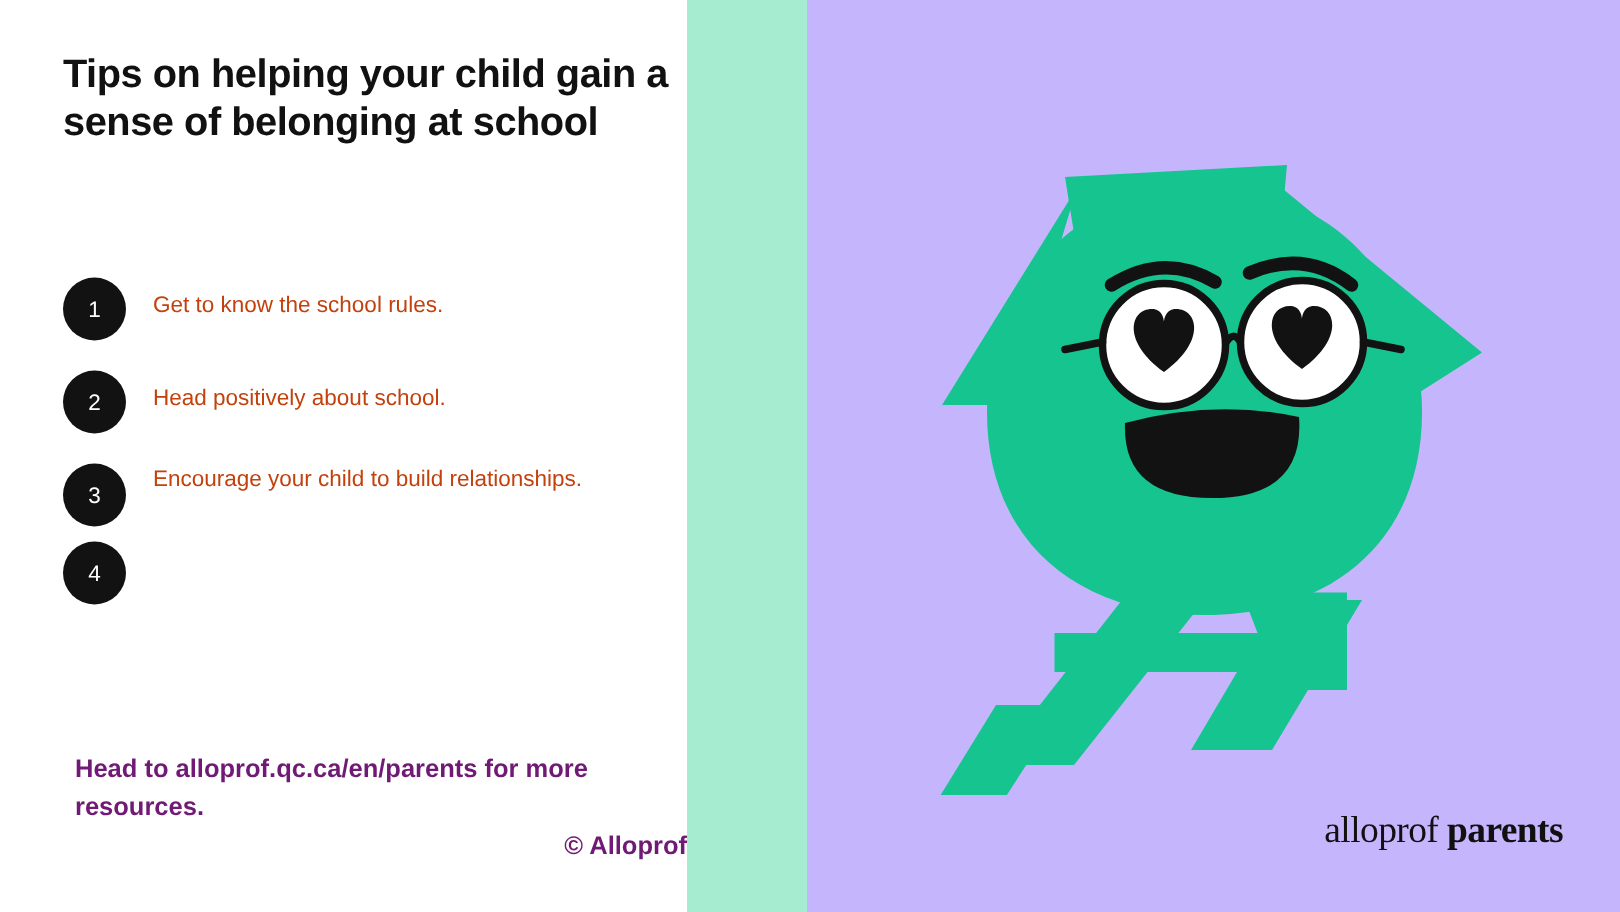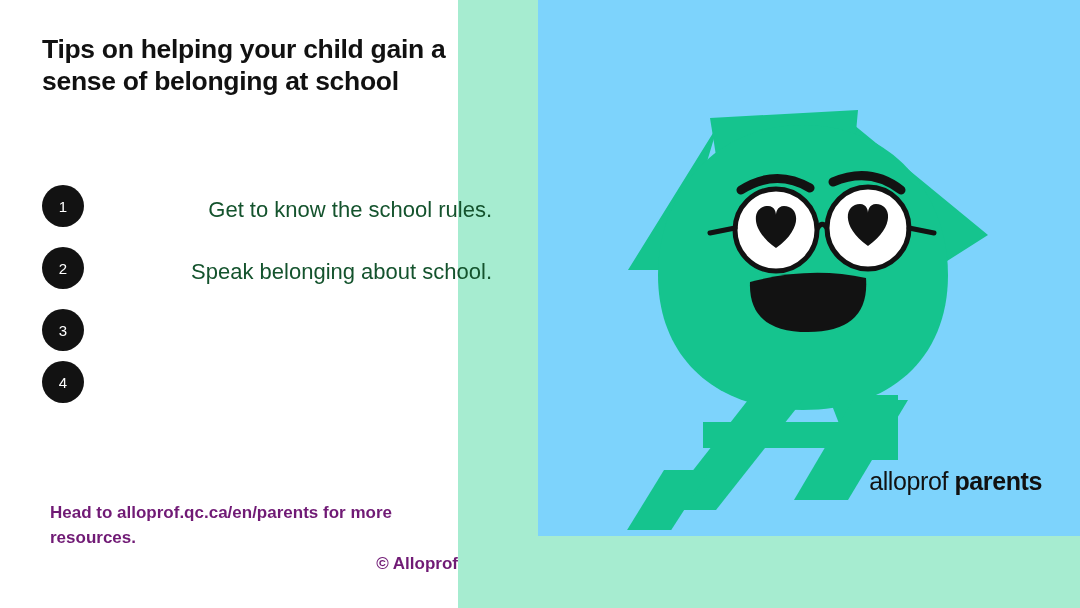--- a/index.html
+++ b/index.html
@@ -60,25 +60,24 @@
     background: #121212;
     color: #ffffff;
     font-size: 15px;
     display: flex;
     align-items: center;
     justify-content: center;
     margin-right: 18px;
   }
   .tip .tip-text {
     flex: 1 1 auto;
-    font-size: 22px;
-    color: #14532d;
+    font-size: 15px;
+    color: #c2410c;
     line-height: 1.52;
     padding-top: 8px;
-    text-align: right;
   }
   .tip.two-line .bullet { align-self: center; }
   .tip.two-line .tip-text { padding-top: 0; }
   .tip.two-line { margin-bottom: 10px; }
 
   .footer {
     position: absolute;
     left: 50px;
     bottom: 32px;
     font-size: 17px;
@@ -90,22 +89,23 @@
     font-weight: bold;
     text-align: right;
   }
 
   
   .right-panel {
     position: absolute;
     left: 538px;
     top: 0;
     width: 542px;
-    height: 536px;
-    background: #7dd3fc;
+    height: 608px;
+    background: #c4b5fd;
+    font-family: Liberation Serif, serif;
   }
   .mascot {
     position: absolute;
     left: 60px;
     top: 70px;
     width: 420px;
     height: 460px;
   }
   .brand {
     position: absolute;
@@ -130,25 +130,26 @@
 
     <div class="tips">
 
       <div class="tip">
         <div class="bullet">1</div>
         <div class="tip-text">Get to know the school rules.</div>
       </div>
 
       <div class="tip">
         <div class="bullet">2</div>
-        <div class="tip-text">Speak belonging about school.</div>
+        <div class="tip-text">Head positively about school.</div>
       </div>
 
       <div class="tip two-line">
         <div class="bullet">3</div>
+        <div class="tip-text">Encourage your child to build relationships.</div>
       </div>
 
       <div class="tip two-line">
         <div class="bullet">4</div>
       </div>
 
     </div>
 
     <div class="footer">
       <div>Head to alloprof.qc.ca/en/parents for more resources.</div>

